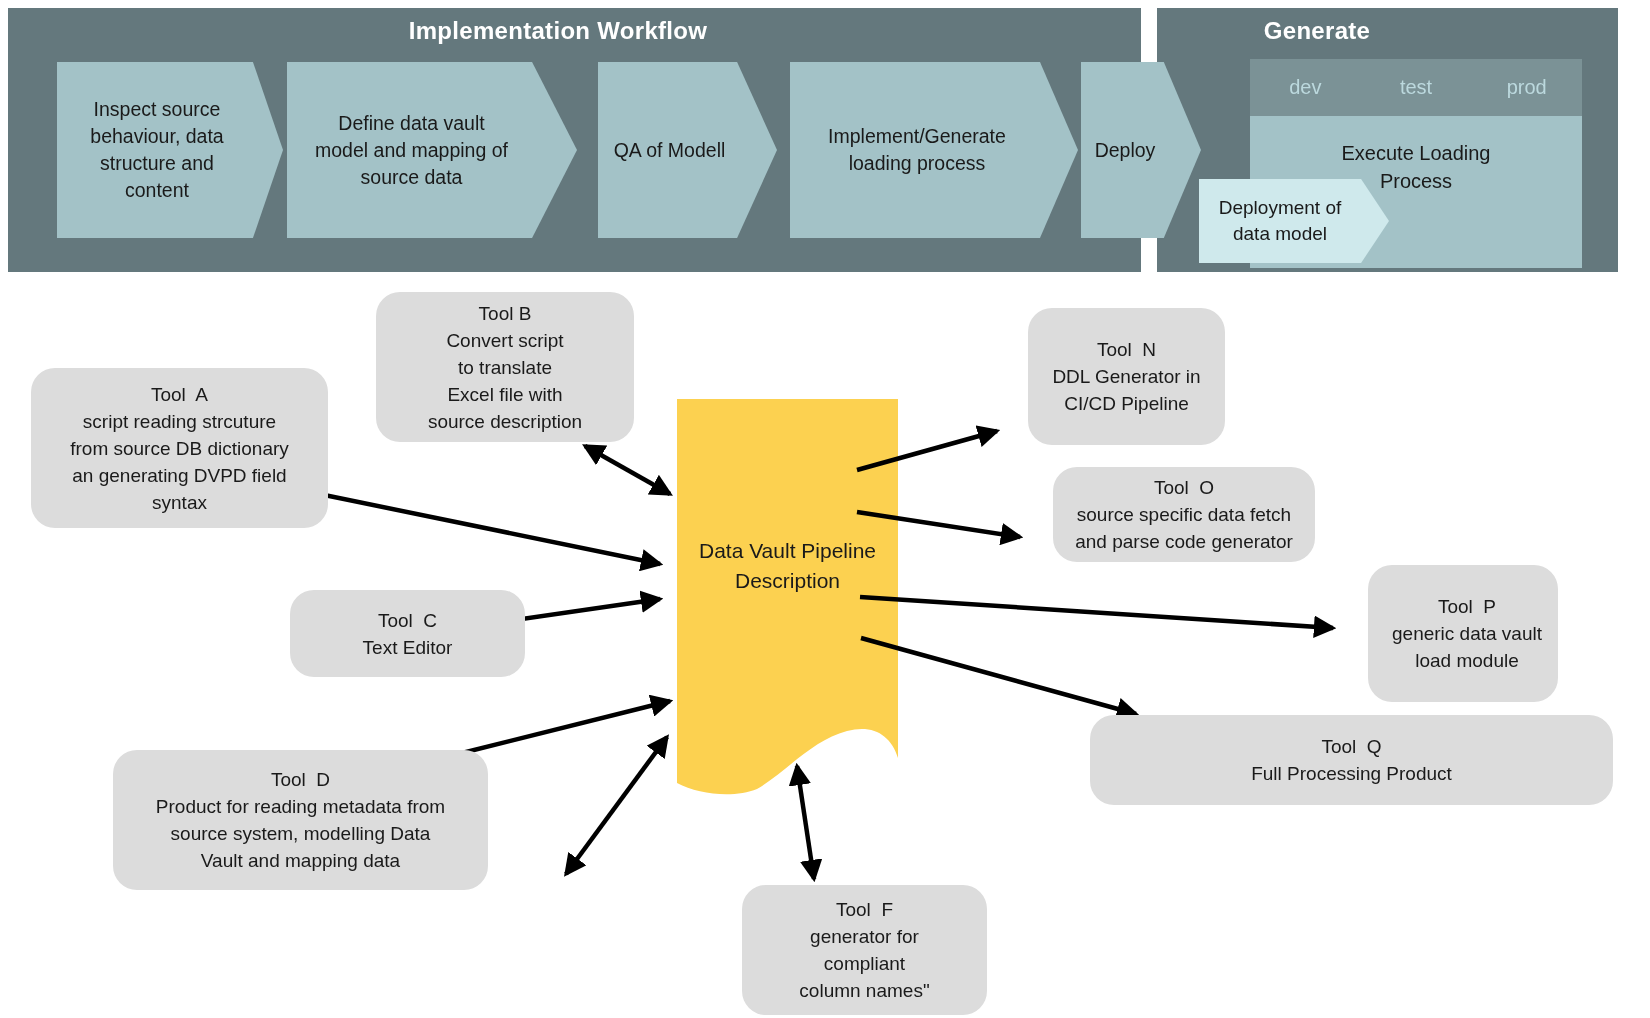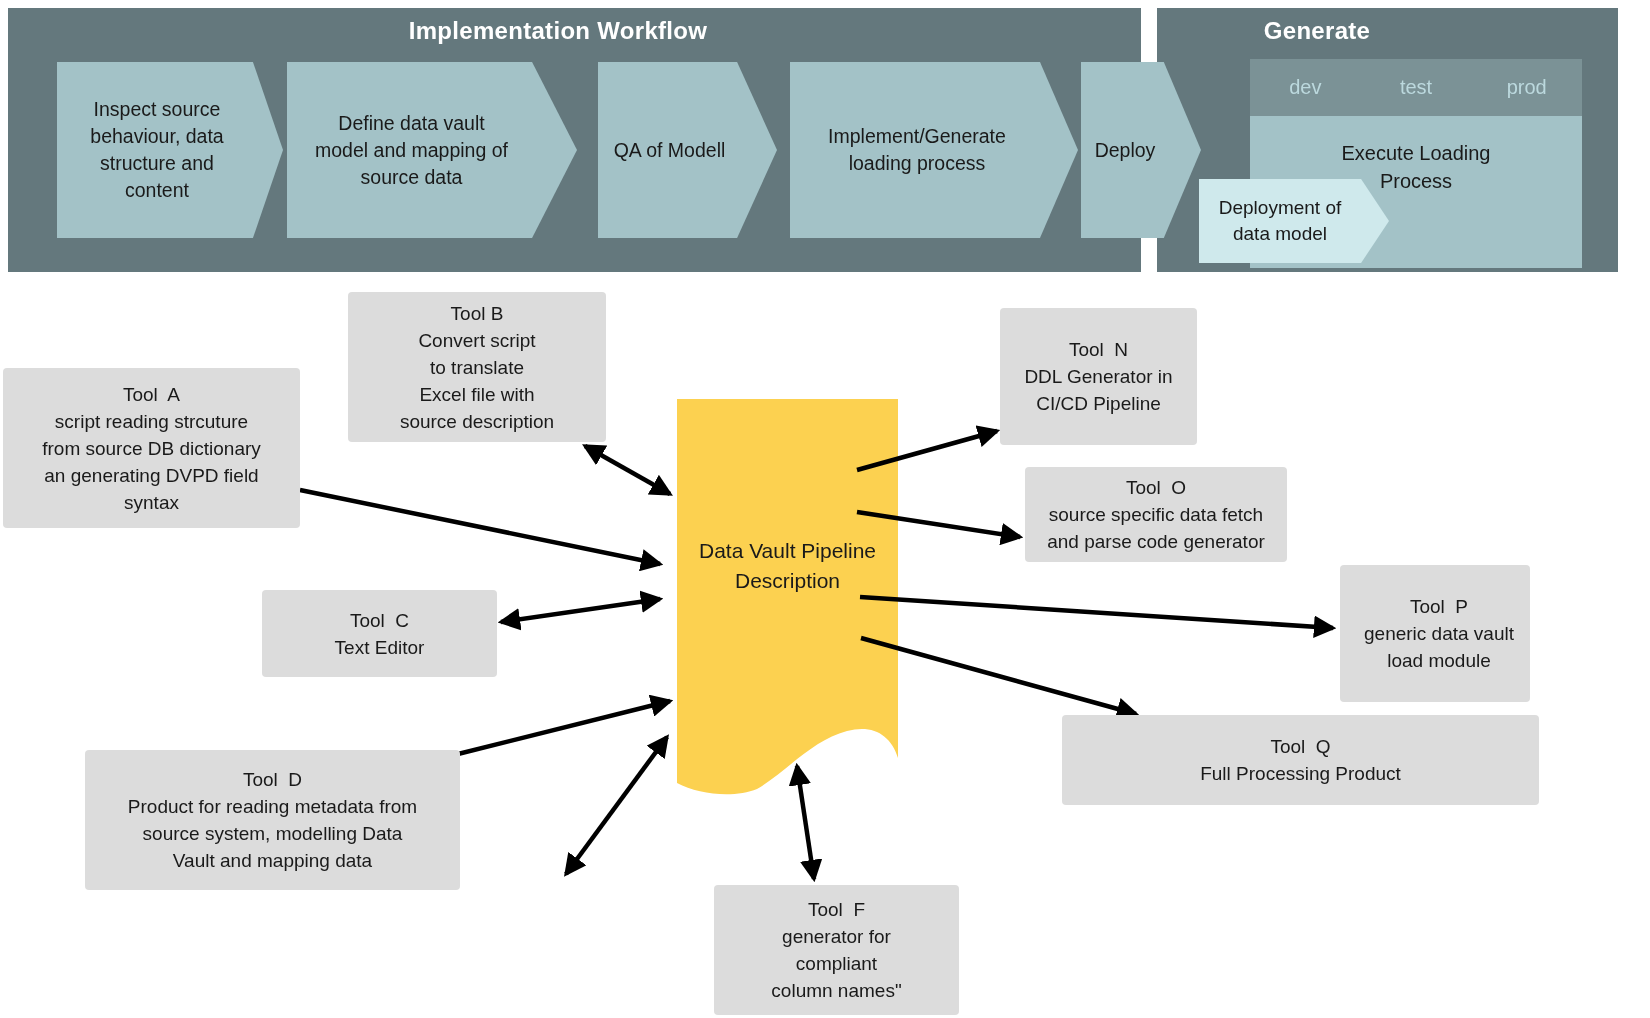--- a/index.html
+++ b/index.html
@@ -48,36 +48,36 @@
   #deploy-shape{
     position:absolute;left:1199px;top:179px;width:190px;height:84px;
     background:#CFE9EC;display:flex;align-items:center;justify-content:center;
     text-align:center;font-size:19px;line-height:26px;white-space:pre-line;
     box-sizing:border-box;padding-right:28px;
     clip-path:polygon(0 0,85.3% 0,100% 50%,85.3% 100%,0 100%);
     z-index:4;
   }
 
   .node{
-    position:absolute;background:#DCDCDC;border-radius:4px;
+    position:absolute;background:#DCDCDC;border-radius:24px;
     display:flex;flex-direction:column;align-items:center;justify-content:center;
-    text-align:center;font-size:19px;line-height:27px;z-index:2;
+    text-align:center;font-size:19px;line-height:27px;z-index:2;margin-left:28px;
   }
   .node .t{white-space:pre;}
   .node .d{white-space:pre-wrap;}
   #tool-a{left:3px;  top:368px;width:297px;height:160px;}
   #tool-b{left:348px;top:292px;width:258px;height:150px;}
   #tool-c{left:262px;top:590px;width:235px;height:87px;}
   #tool-d{left:85px; top:750px;width:375px;height:140px;}
   #tool-e{left:478px;top:880px;width:170px;height:135px;}
   #tool-f{left:714px;top:885px;width:245px;height:130px;}
   #tool-n{left:1000px;top:308px;width:197px;height:137px;}
   #tool-o{left:1025px;top:467px;width:262px;height:95px;}
   #tool-p{left:1340px;top:565px;width:182px;height:137px;padding-left:8px;}
-  #tool-q{left:1062px;top:715px;width:477px;height:90px;}
+  #tool-q{left:1062px;top:715px;width:523px;height:90px;}
 
   #doc-svg{position:absolute;left:677px;top:399px;z-index:1;}
   #doc-label{
     position:absolute;left:669px;top:536px;width:237px;z-index:3;
     text-align:center;font-size:21px;line-height:30px;white-space:pre-line;
   }
   #arrows{position:absolute;left:0;top:0;width:1650px;height:1018px;
     pointer-events:none;z-index:1;}
 </style>
 </head>

